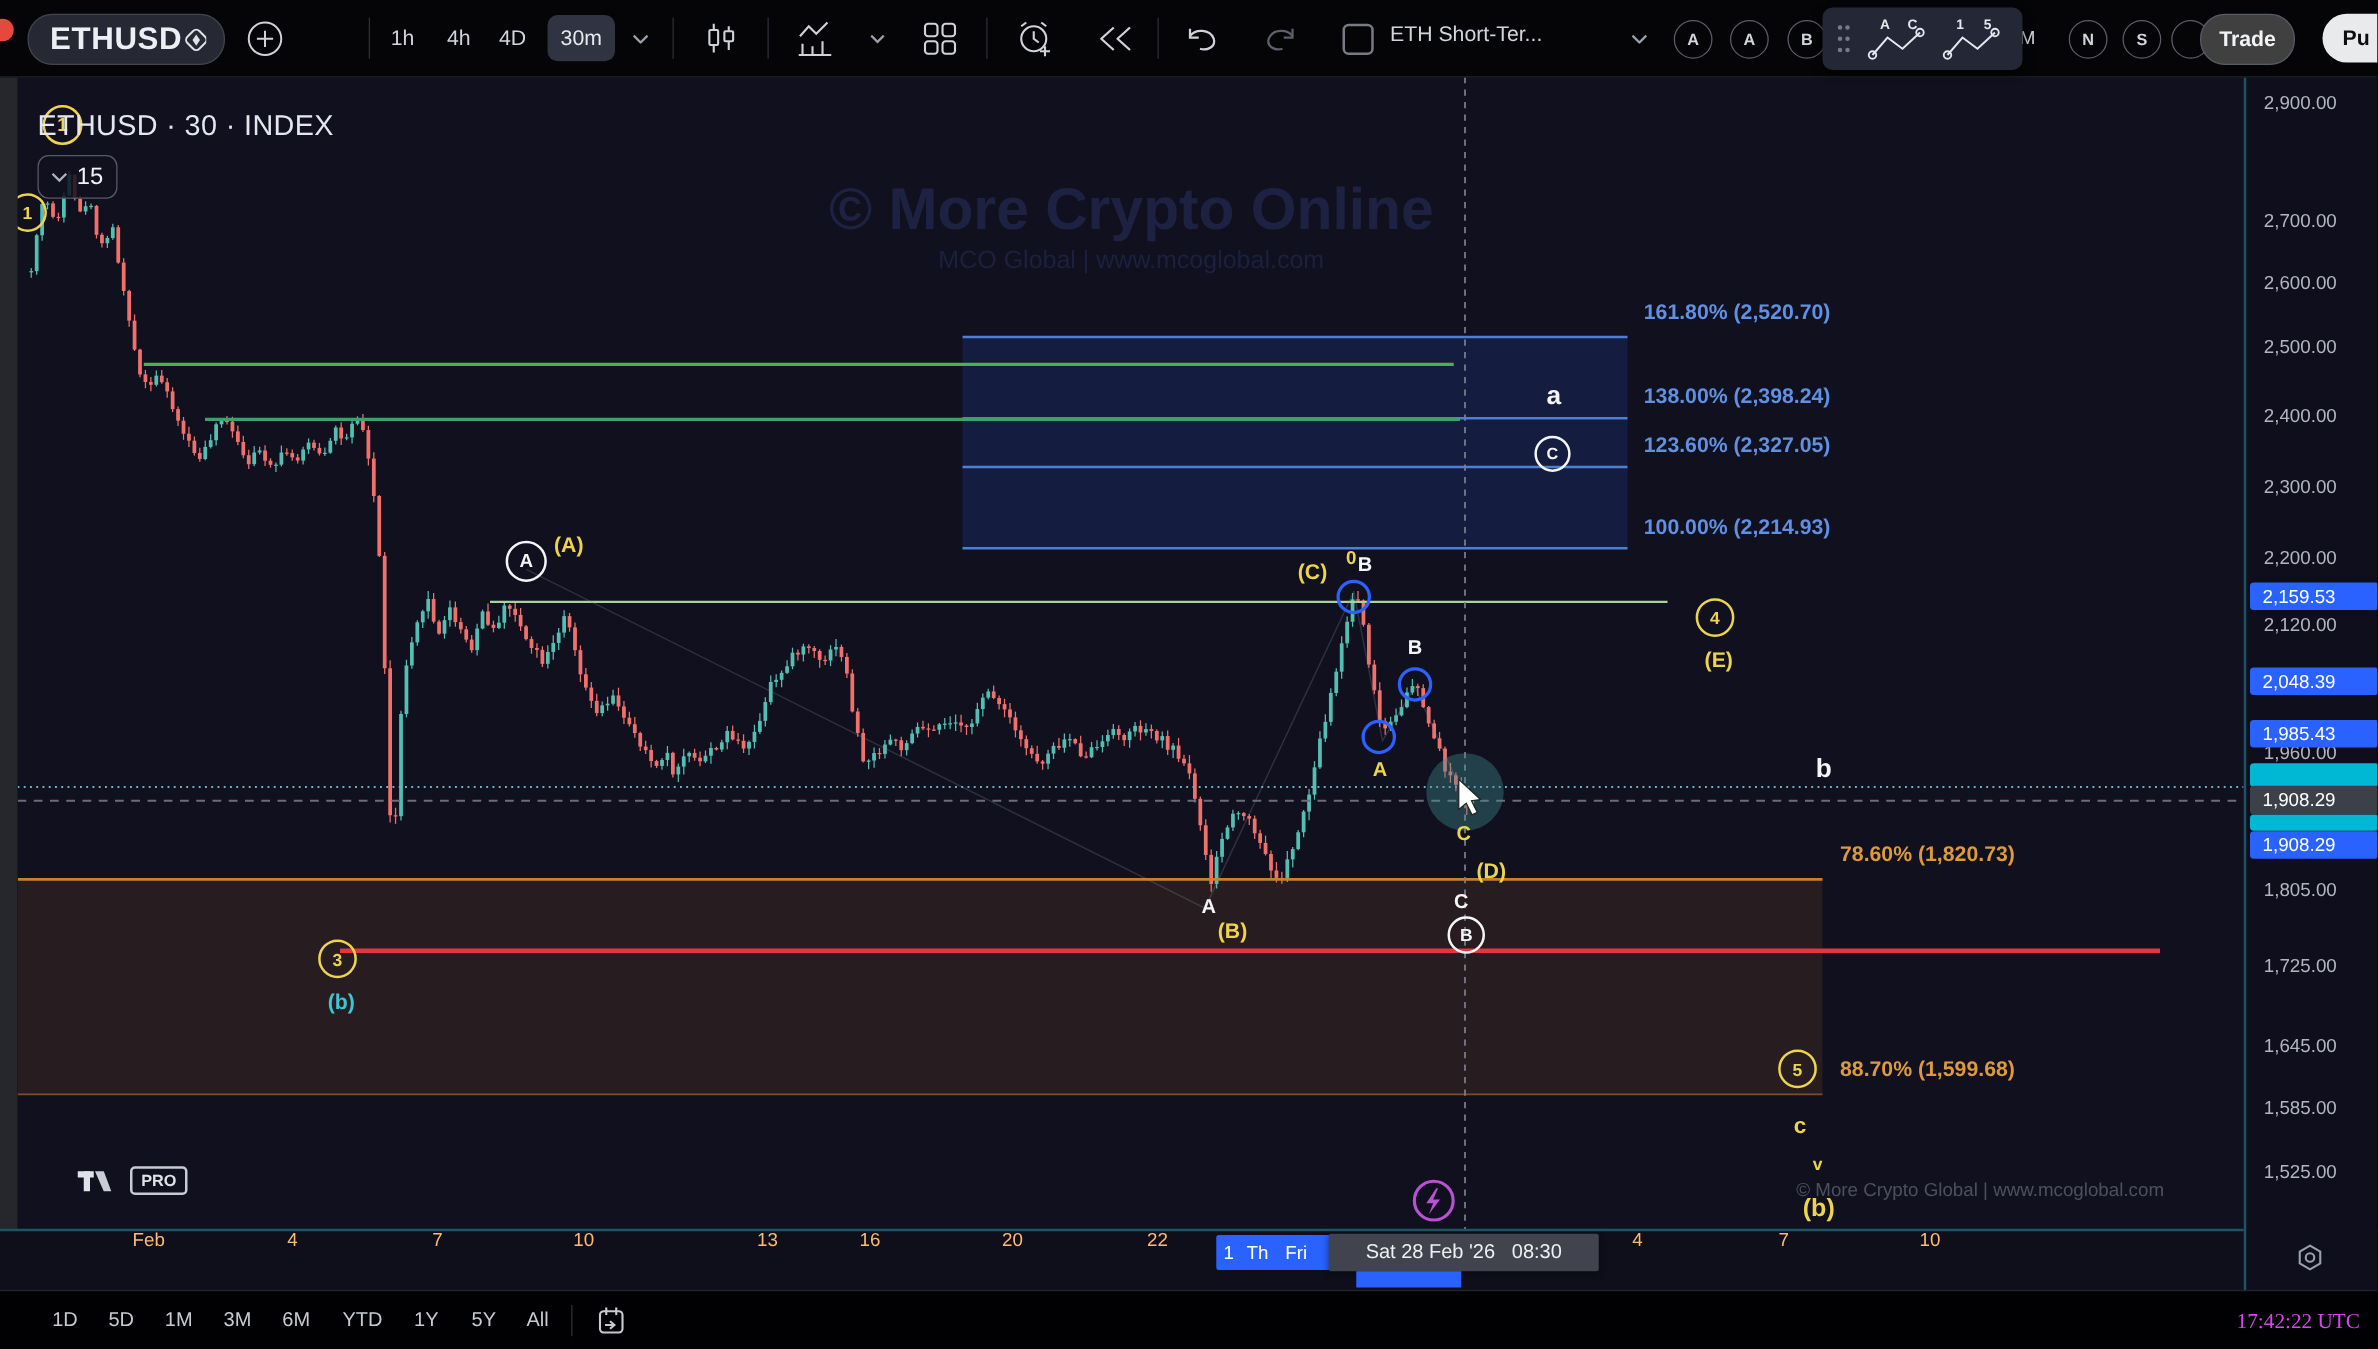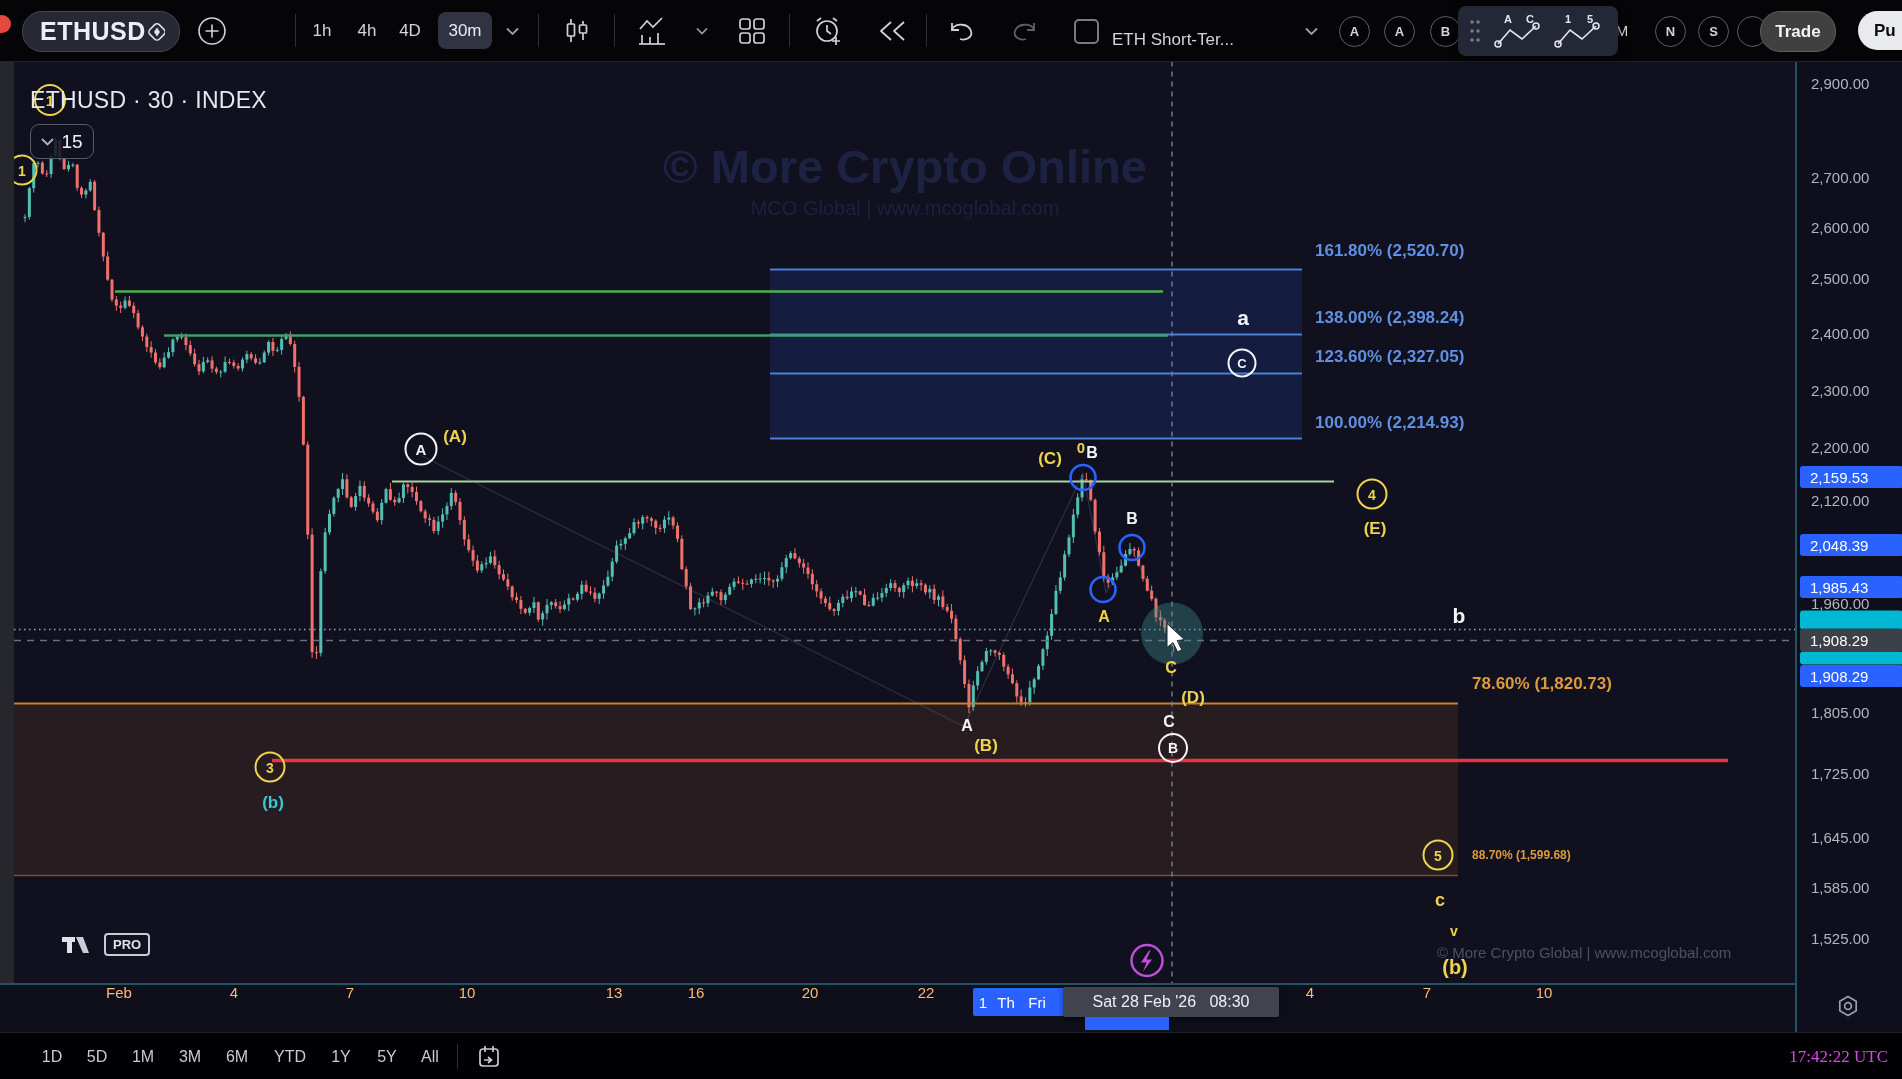--- a/index.html
+++ b/index.html
@@ -10,21 +10,21 @@
   .tbi{position:absolute;top:0;height:61px;display:flex;align-items:center;justify-content:center;}
   .tb-divider{position:absolute;top:14px;width:1px;height:33px;background:#2c2f39;}
   #symbol-pill{left:22px;width:156px;top:11px;height:39px;background:#262934;border:1px solid #434650;border-radius:20px;
                display:flex;align-items:center;position:absolute;}
   #symbol-pill .sym{font-size:25px;font-weight:bold;color:#eceff4;margin-left:17px;letter-spacing:.5px;flex:1;}
   .itv{font-size:17px;color:#d1d4dc;width:40px;cursor:pointer;}
   #itv-sel{position:absolute;left:438px;top:12px;width:54px;height:37px;background:#2f3342;border-radius:8px;
            display:flex;align-items:center;justify-content:center;font-size:17px;color:#e8eaee;}
   .circle-btn{position:absolute;top:16px;width:29px;height:29px;border:1.5px solid #5b5e68;border-radius:50%;
               display:flex;align-items:center;justify-content:center;font-size:13px;font-weight:bold;color:#d1d4dc;cursor:pointer;}
-  #layout-name{position:absolute;left:1112px;top:0;height:55px;display:flex;align-items:center;font-size:17px;color:#d1d4dc;margin-top:12px;}
+  #layout-name{position:absolute;left:1112px;top:0;height:55px;display:flex;align-items:center;font-size:17px;color:#d1d4dc;}
   #wave-panel{position:absolute;left:1458px;top:6px;width:160px;height:50px;background:#242836;border-radius:8px;
               box-shadow:0 3px 8px rgba(0,0,0,.55);display:flex;align-items:center;z-index:5;}
   #trade-btn{position:absolute;left:1760px;top:11px;width:74px;height:39px;border:1.5px solid #585c66;border-radius:20px;
              background:#404040;color:#f2f3f5;font-size:17px;font-weight:600;display:flex;align-items:center;justify-content:center;cursor:pointer;}
   #publish-btn{position:absolute;left:1858px;top:11px;width:70px;height:39px;border-radius:20px;background:#e9eaec;
                color:#0d0d10;font-size:17px;font-weight:bold;display:flex;align-items:center;padding-left:16px;cursor:pointer;}
   #corner-dot{position:absolute;left:-7px;top:15px;width:18px;height:18px;border-radius:50%;background:#e5493d;}
   #checkbox{position:absolute;left:1074px;top:19px;width:21px;height:21px;border:2px solid #787b86;border-radius:5px;cursor:pointer;}
   .hidden-circle{position:absolute;top:16px;width:29px;height:29px;border:1.5px solid #5b5e68;border-radius:50%;}
   
@@ -833,21 +833,21 @@
         <span class="lbl c" style="left: 259px; top: 741px; font-size: 17px;">(b)</span>
         <span class="circ y" style="height: 27px; width: 27px; left: 1424px; top: 794px; font-size: 14px;">5</span>
         <span class="lbl y" style="left: 1426px; top: 839px; font-size: 18px;">c</span>
         <span class="lbl y" style="left: 1440px; top: 870px; font-size: 14px;">v</span>
         <span class="lbl y" style="left: 1441px; top: 906px; font-size: 20px;">(b)</span>
         <span class="lbl fib" style="left: 1301px; top: 189px; font-size: 17px;">161.80% (2,520.70)</span>
         <span class="lbl fib" style="left: 1301px; top: 256px; font-size: 17px;">138.00% (2,398.24)</span>
         <span class="lbl fib" style="left: 1301px; top: 295px; font-size: 17px;">123.60% (2,327.05)</span>
         <span class="lbl fib" style="left: 1301px; top: 361px; font-size: 17px;">100.00% (2,214.93)</span>
         <span class="lbl orn" style="left: 1458px; top: 622px; font-size: 17px;">78.60% (1,820.73)</span>
-        <span class="lbl orn" style="left: 1458px; top: 794px; font-size: 12px;">88.70% (1,599.68)</span>
+        <span class="lbl orn" style="left: 1458px; top: 794px; font-size: 17px;">88.70% (1,599.68)</span>
       </div>
 
     <div id="pane-title">ETHUSD · 30 · INDEX</div>
 
     <div id="itv-pill">
       <svg width="13" height="9">
         <polyline points="1,2 6.5,7.5 12,2" fill="none" stroke="#aeb2bb" stroke-width="1.9"></polyline>
       </svg>
       <span>15</span>
     </div>

